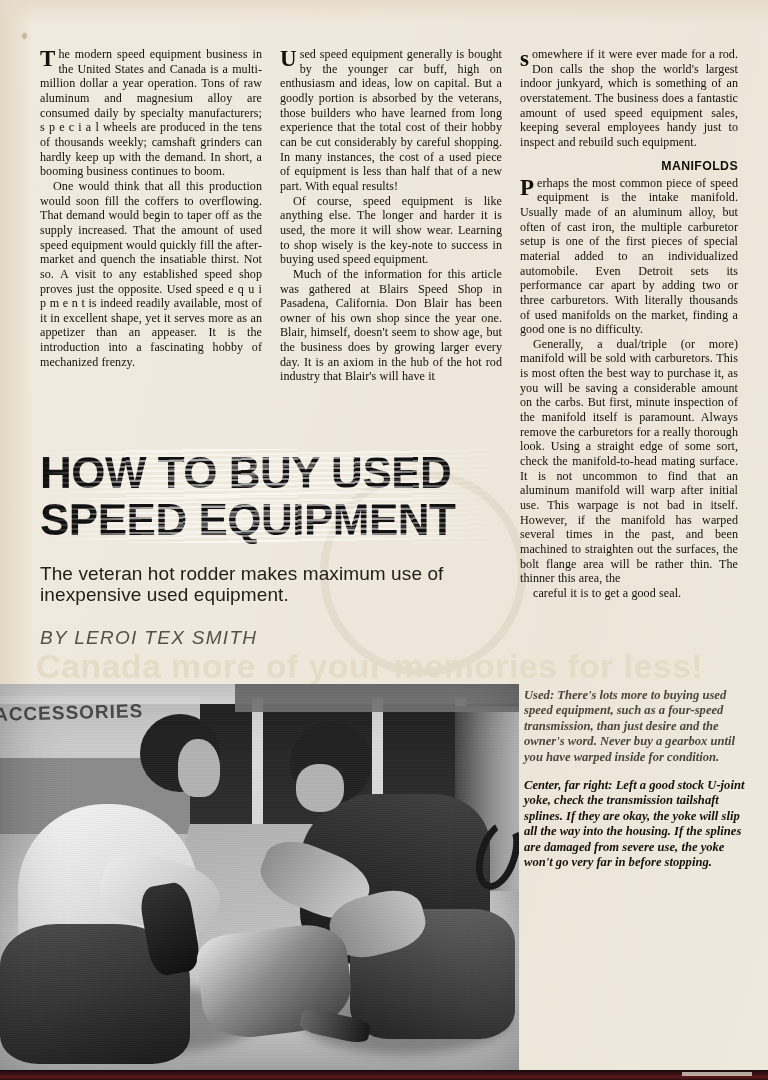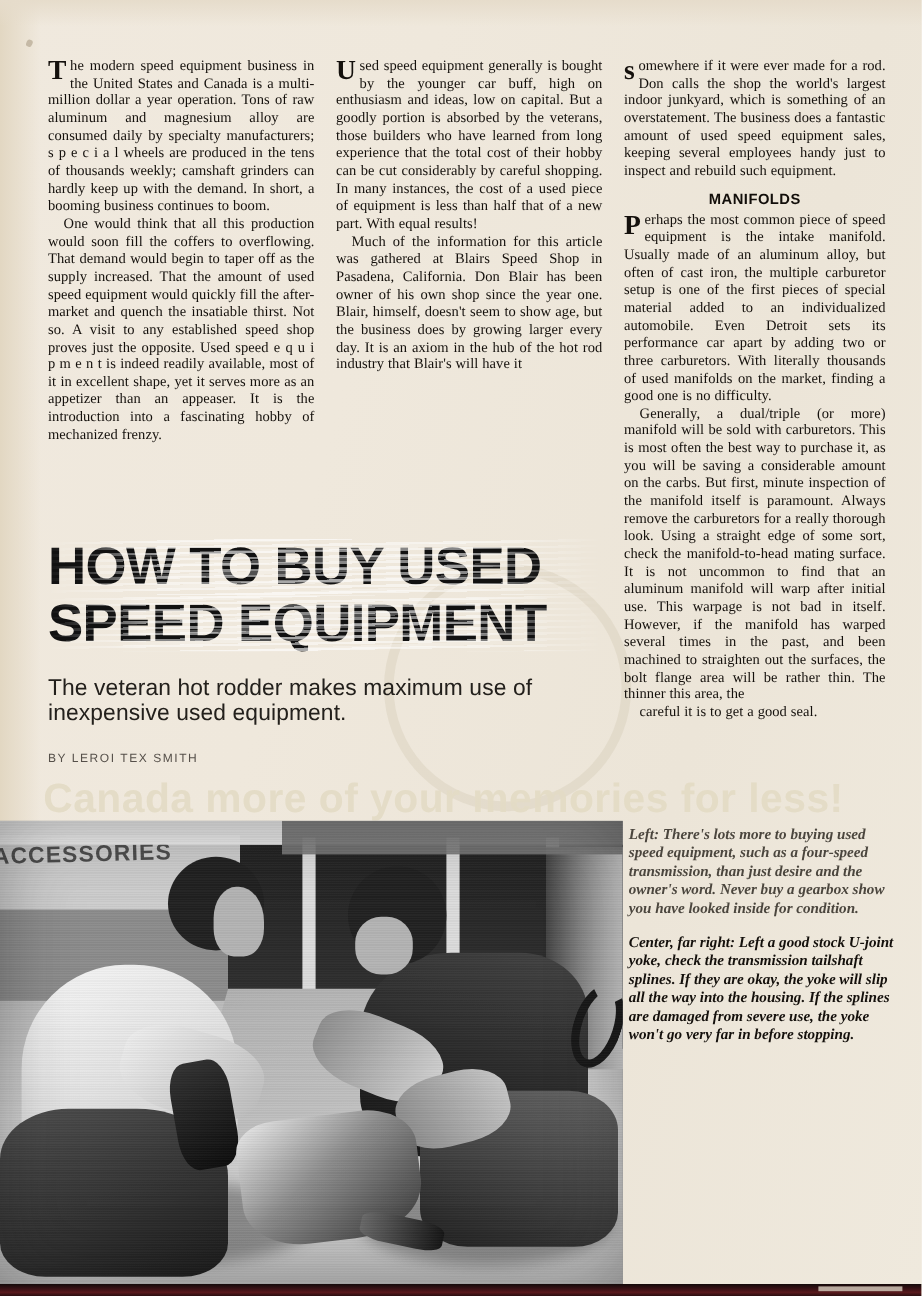--- a/index.html
+++ b/index.html
@@ -44,21 +44,21 @@
   .col p.lead{text-indent:0;}
   .col p.lead::first-letter{
     float:left;
     font-size:23px;
     line-height:19px;
     font-weight:700;
     padding:2px 3px 0 0;
     font-family:"Liberation Serif", serif;
   }
   .subhead{
-    text-align:center;
+    text-align:right;
     font-family:"Liberation Sans", sans-serif;
     font-weight:700;
     font-size:12.3px;
     letter-spacing:.4px;
     margin:9px 0 3px 0;
     color:#120e0a;
   }
   .faded2{color:#a9a296;}
 
   
@@ -111,24 +111,25 @@
     font-family:"Liberation Sans", sans-serif;
     font-size:19px;
     line-height:21px;
     color:#23201c;
     margin:20px 0 0 0;
     max-width:460px;
     letter-spacing:.1px;
   }
   .byline{
     font-family:"Liberation Sans", sans-serif;
-    font-size:10px;
+    font-size:19px;
     letter-spacing:1.3px;
     color:#56504a;
     margin:22px 0 0 0;
+    font-style:italic;
   }
 
   
   .watermark{
     position:absolute;left:36px;top:647px;
     font-family:"Liberation Sans", sans-serif;
     font-weight:700;
     font-size:34px;
     letter-spacing:.4px;
     color:#e4dcc6;
@@ -225,20 +226,21 @@
 
   <div class="cols">
 
     <div class="col">
       <p class="lead">The modern speed equipment business in the United States and Canada is a multi-million dollar a year operation. Tons of raw aluminum and magnesium alloy are consumed daily by specialty manufacturers; s p e c i a l wheels are produced in the tens of thousands weekly; camshaft grinders can hardly keep up with the demand. In short, a booming business continues to boom.</p>
       <p>One would think that all this production would soon fill the coffers to overflowing. That demand would begin to taper off as the supply increased. That the amount of used speed equipment would quickly fill the after-market and quench the insatiable thirst. Not so. A visit to any established speed shop proves just the opposite. Used speed e q u i p m e n t is indeed readily available, most of it in excellent shape, yet it serves more as an appetizer than an appeaser. It is the introduction into a fascinating hobby of mechanized frenzy.</p>
     </div>
 
     <div class="col">
       <p class="lead">Used speed equipment generally is bought by the younger car buff, high on enthusiasm and ideas, low on capital. But a goodly portion is absorbed by the veterans, those builders who have learned from long experience that the total cost of their hobby can be cut considerably by careful shopping. In many instances, the cost of a used piece of equipment is less than half that of a new part. With equal results!</p>
+      <p>Of course, speed equipment is like anything else. The longer and harder it is used, the more it will show wear. Learning to shop wisely is the key-note to success in buying used speed equipment.</p>
       <p>Much of the information for this article was gathered at Blairs Speed Shop in Pasadena, California. Don Blair has been owner of his own shop since the year one. Blair, himself, doesn't seem to show age, but the business does by growing larger every day. It is an axiom in the hub of the hot rod industry that Blair's will have it</p>
     </div>
 
     <div class="col col3">
       <p class="lead">somewhere if it were ever made for a rod. Don calls the shop the world's largest indoor junkyard, which is something of an overstatement. The business does a fantastic amount of used speed equipment sales, keeping several employees handy just to inspect and rebuild such equipment.</p>
       <div class="subhead">MANIFOLDS</div>
       <p class="lead">Perhaps the most common piece of speed equipment is the intake manifold. Usually made of an aluminum alloy, but often of cast iron, the multiple carburetor setup is one of the first pieces of special material added to an individualized automobile. Even Detroit sets its performance car apart by adding two or three carburetors. With literally thousands of used manifolds on the market, finding a good one is no difficulty.</p>
       <p>Generally, a dual/triple (or more) manifold will be sold with carburetors. This is most often the best way to purchase it, as you will be saving a considerable amount on the carbs. But first, minute inspection of the manifold itself is paramount. Always remove the carburetors for a really thorough look. Using a straight edge of some sort, check the manifold-to-head mating surface. It is not uncommon to find that an aluminum manifold will warp after initial use. This warpage is not bad in itself. However, if the manifold has warped several times in the past, and been machined to straighten out the surfaces, the bolt flange area will be rather thin. The thinner this area, the</p>
       <p class="faded2">careful it is to get a good seal.</p>
     </div>
@@ -293,21 +295,21 @@
     <div class="ph-tail"></div>
     <div class="ph-hook"></div>
 
     <div class="ph-topband2"></div>
     <div class="ph-topband"></div>
     <div class="ph-grain"></div>
     <div class="ph-vig"></div>
   </div>
 
   <div class="captions">
-    <p class="first"><span class="cap-lead">Left:</span><span> There's lots more to buying used speed equipment, such as a four-speed transmission, than just desire and the owner's word. Never buy a gearbox show you have looked inside for condition.</span></p>
+    <p class="first"><span class="cap-lead">Used:</span><span> There's lots more to buying used speed equipment, such as a four-speed transmission, than just desire and the owner's word. Never buy a gearbox until you have warped inside for condition.</span></p>
     <p><span class="cap-lead">Center, far right:</span><span> Left a good stock U-joint yoke, check the transmission tailshaft splines. If they are okay, the yoke will slip all the way into the housing. If the splines are damaged from severe use, the yoke won't go very far in before stopping.</span></p>
   </div>
 
   <div class="bottom-strip">
     <div class="nick"></div>
   </div>
 
 </div>
 
 </body></html>

